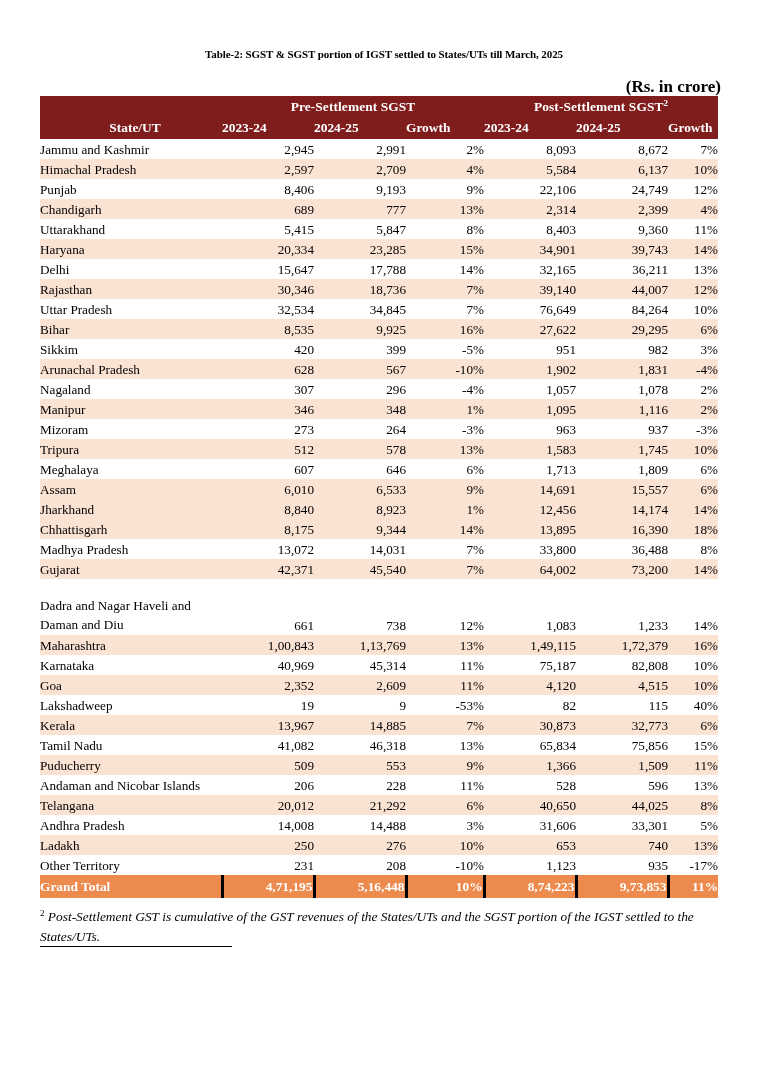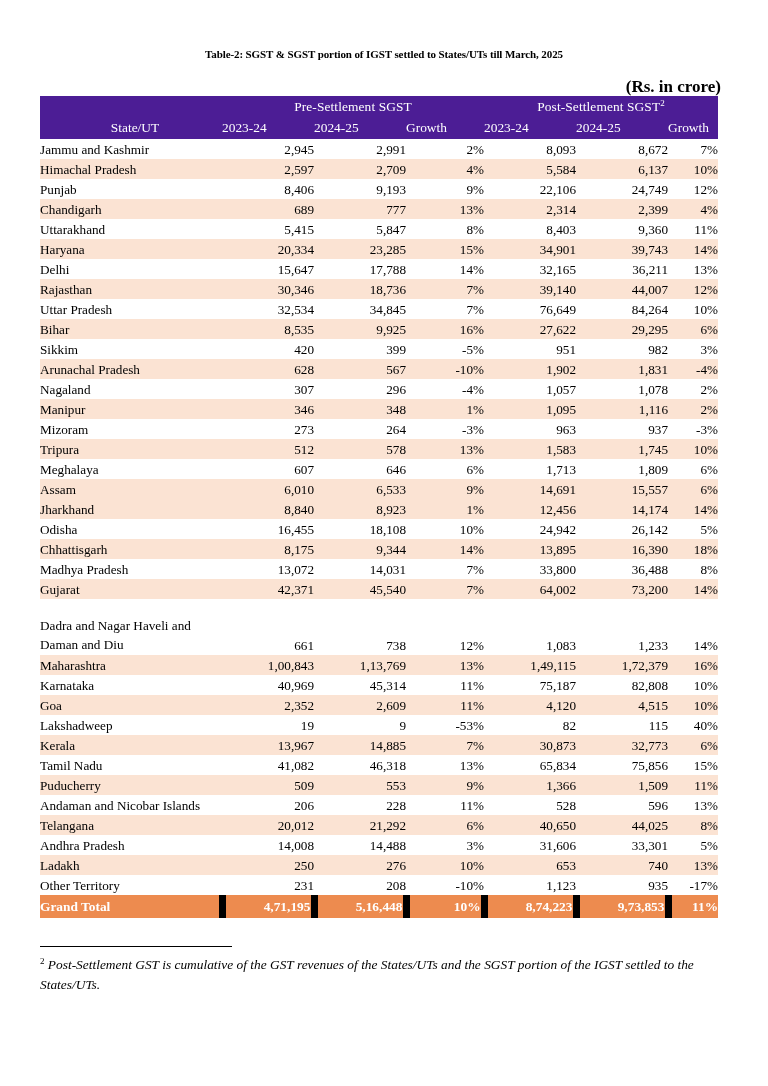--- a/index.html
+++ b/index.html
@@ -53,23 +53,23 @@
     padding: 0;
     margin: 0;
     border: none;
     vertical-align: bottom;
     overflow: hidden;
     white-space: nowrap;
   }
 
   
   thead th {
-    background: #4c1d95;
+    background: #7f1d1d;
     color: #ffffff;
-    font-weight: normal;
+    font-weight: bold;
     font-size: 13.4px;
     height: 20px;
     line-height: 20px;
     vertical-align: middle;
     border-right: 1px solid #ffffff;
   }
   thead th.last { border-right: none; }
   thead th.grp {
     text-align: center;
     letter-spacing: 0.1px;
@@ -115,37 +115,37 @@
   }
 
   
   tr.total td {
     background: #ED8B4F;
     color: #ffffff;
     font-weight: bold;
     height: 23px;
     line-height: 23px;
     font-size: 13.4px;
-    border-right: 7px solid #000000;
+    border-right: 3px solid #000000;
   }
   tr.total td.lastcell { border-right: none; }
 
   
   .fn-rule {
     position: absolute;
     left: 40px;
     top: 946px;
     width: 192px;
     height: 0;
     border-top: 1.4px solid #000000;
   }
   .footnote {
     position: absolute;
     left: 40px;
-    top: 955px;
+    top: 907px;
     width: 660px;
     font-style: italic;
     font-size: 13.4px;
     line-height: 19.5px;
   }
   .footnote sup {
     font-size: 9px;
     vertical-align: super;
     line-height: 0;
     font-style: normal;
@@ -350,29 +350,20 @@
         </tr>
         <tr class="alt">
           <td class="name">Jharkhand</td>
           <td class="num">8,840</td>
           <td class="num">8,923</td>
           <td class="num">1%</td>
           <td class="num">12,456</td>
           <td class="num">14,174</td>
           <td class="num lastcell">14%</td>
         </tr>
-        <tr>
-          <td class="name">Odisha</td>
-          <td class="num">16,455</td>
-          <td class="num">18,108</td>
-          <td class="num">10%</td>
-          <td class="num">24,942</td>
-          <td class="num">26,142</td>
-          <td class="num lastcell">5%</td>
-        </tr>
         <tr class="alt">
           <td class="name">Chhattisgarh</td>
           <td class="num">8,175</td>
           <td class="num">9,344</td>
           <td class="num">14%</td>
           <td class="num">13,895</td>
           <td class="num">16,390</td>
           <td class="num lastcell">18%</td>
         </tr>
         <tr>

